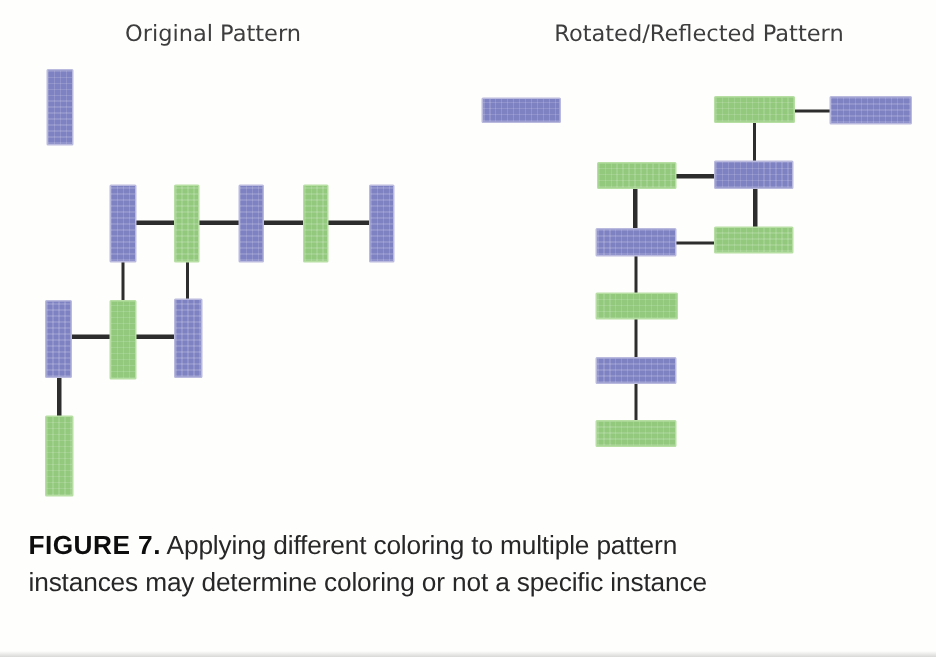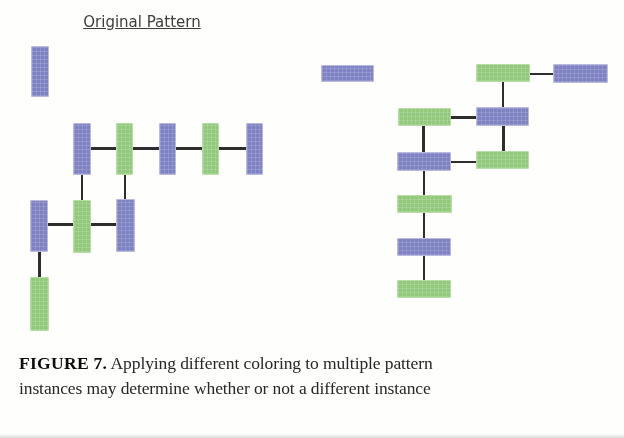--- a/index.html
+++ b/index.html
@@ -8,49 +8,50 @@
     background:#fefefdff;overflow:hidden;
     font-family:"Liberation Sans",sans-serif;
   }
   .stage{position:absolute;left:0;top:0;width:624px;height:340px;}
   .panel-title{
     position:absolute;top:13px;
     font-family:"DejaVu Sans",sans-serif;
     font-size:15px;color:#3d3d3d;text-align:center;
     white-space:nowrap;
   }
-  .title-left{left:40px;width:204px;text-decoration:underline;}
+  .title-left{left:40px;width:204px;}
   .title-right{left:341px;width:250px;}
   .cell{
     position:absolute;box-sizing:border-box;z-index:2;
     border:1.5px solid;border-radius:1px;
     background-image:
       repeating-linear-gradient(0deg, rgba(255,255,255,.14) 0 1px, rgba(0,0,0,0) 1px 4px),
       repeating-linear-gradient(90deg, rgba(255,255,255,.14) 0 1px, rgba(0,0,0,0) 1px 4px);
   }
   .connector{position:absolute;z-index:1;}
   .caption{
     position:absolute;left:19px;top:351px;width:540px;
     font-size:17.5px;line-height:25px;color:#272727;
     letter-spacing:-0.1px;
   }
-  .caption .cap-line{white-space:nowrap;font-family:Liberation Serif, serif;}
+  .caption .cap-line{white-space:nowrap;}
   .caption b{font-weight:bold;color:#0d0d0d;letter-spacing:0.3px;}
   .bottom-crop{
     position:absolute;left:0;right:0;bottom:0;height:4px;z-index:3;
     background:linear-gradient(to bottom, rgba(175,175,172,0), rgba(160,160,156,.4));
   }
 </style>
 </head>
 <body>
 
 <div class="page">
 
   <div class="stage">
     <div class="panel-title title-left">Original Pattern</div>
+    <div class="panel-title title-right">Rotated/Reflected Pattern</div>
 
   <div class="connector" style="left: 82px; top: 147px; width: 168px; height: 2.5px; background: rgb(45, 45, 45);"></div>
       <div class="connector" style="left: 80.5px; top: 170px; width: 2.5px; height: 35px; background: rgb(45, 45, 45);"></div>
       <div class="connector" style="left: 123.5px; top: 170px; width: 2.5px; height: 35px; background: rgb(45, 45, 45);"></div>
       <div class="connector" style="left: 38px; top: 223px; width: 89px; height: 2.5px; background: rgb(45, 45, 45);"></div>
       <div class="connector" style="left: 38px; top: 248px; width: 2.5px; height: 32px; background: rgb(45, 45, 45);"></div>
       <div class="connector" style="left: 526px; top: 72.5px; width: 31px; height: 2.5px; background: rgb(45, 45, 45);"></div>
       <div class="connector" style="left: 501.5px; top: 80px; width: 2.5px; height: 30px; background: rgb(45, 45, 45);"></div>
       <div class="connector" style="left: 448px; top: 116px; width: 31px; height: 2.5px; background: rgb(45, 45, 45);"></div>
       <div class="connector" style="left: 422px; top: 124px; width: 2.5px; height: 31px; background: rgb(45, 45, 45);"></div>
@@ -76,17 +77,17 @@
       <div class="cell" style="left: 476px; top: 107px; width: 53px; height: 19px; background-color: rgb(126, 130, 195); border-color: rgb(185, 186, 221);"></div>
       <div class="cell" style="left: 397px; top: 152px; width: 54px; height: 19px; background-color: rgb(126, 130, 195); border-color: rgb(185, 186, 221);"></div>
       <div class="cell" style="left: 476px; top: 151px; width: 53px; height: 18px; background-color: rgb(146, 201, 124); border-color: rgb(183, 223, 164);"></div>
       <div class="cell" style="left: 397px; top: 195px; width: 55px; height: 18px; background-color: rgb(146, 201, 124); border-color: rgb(183, 223, 164);"></div>
       <div class="cell" style="left: 397px; top: 238px; width: 54px; height: 18px; background-color: rgb(126, 130, 195); border-color: rgb(185, 186, 221);"></div>
       <div class="cell" style="left: 397px; top: 280px; width: 54px; height: 18px; background-color: rgb(146, 201, 124); border-color: rgb(183, 223, 164);"></div>
     </div>
 
   <div class="caption">
     <div class="cap-line"><b>FIGURE 7.</b><span> Applying different coloring to multiple pattern</span></div>
-    <div class="cap-line">instances may determine whether or not a different instance</div>
+    <div class="cap-line">instances may determine coloring or not a specific instance</div>
   </div>
 
   <div class="bottom-crop"></div>
 </div>
 
 </body></html>

